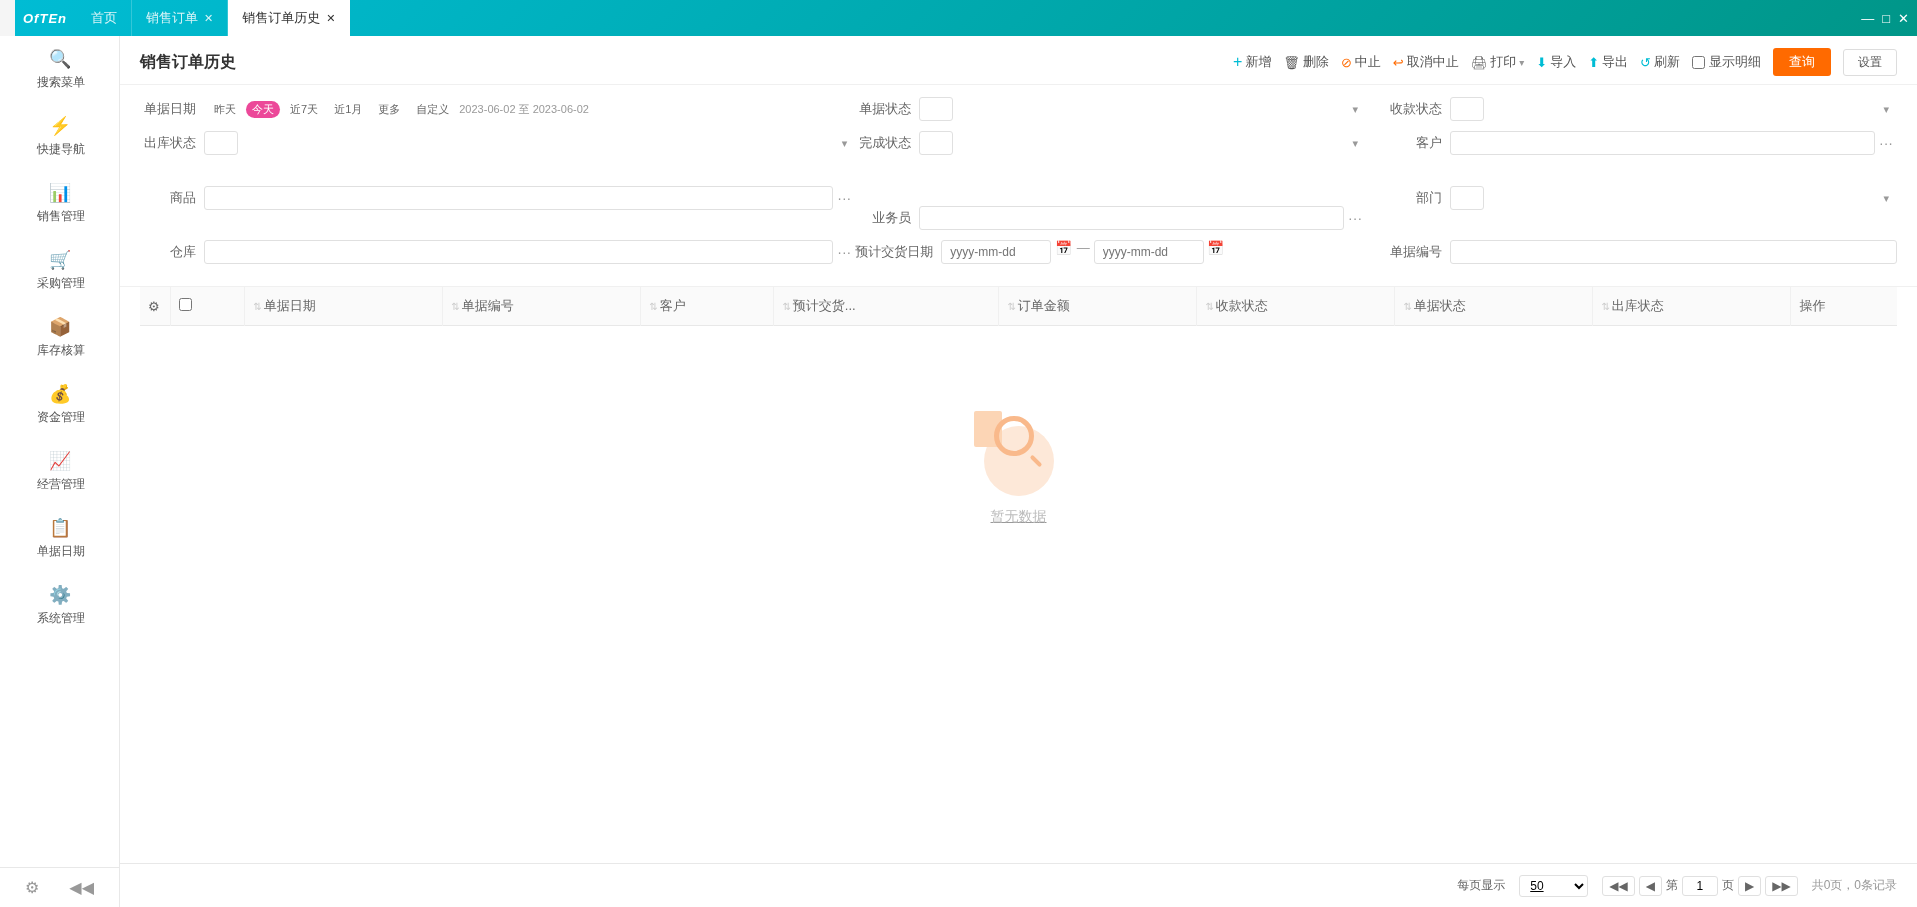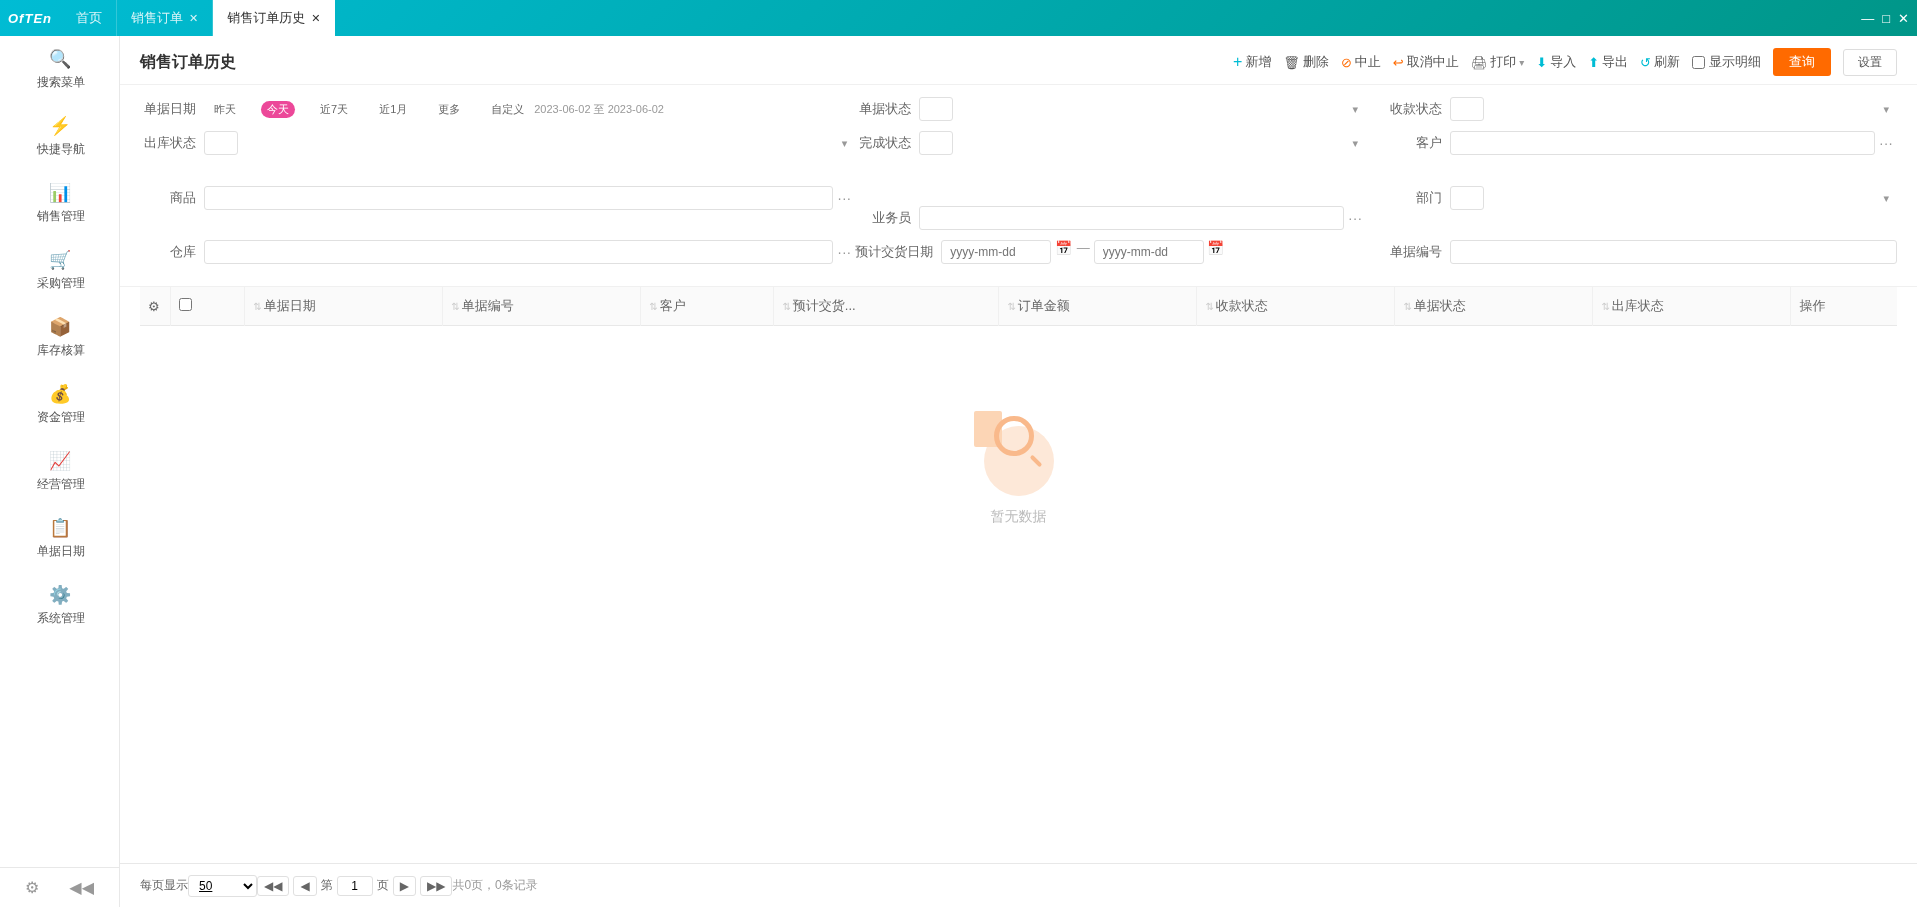--- a/index.html
+++ b/index.html
@@ -7,20 +7,21 @@
 
     
     .top-bar {
       height: 36px;
       background: linear-gradient(135deg, #00bcd4, #009688);
       display: flex;
       align-items: center;
       padding: 0 8px;
       color: white;
       flex-shrink: 0;
+      margin-left: 15px;
     }
     .top-bar-tabs {
       display: flex;
       align-items: center;
       flex: 1;
       height: 100%;
     }
     .tab-item {
       height: 100%;
       display: flex;
@@ -249,21 +250,21 @@
       font-size: 12px;
       cursor: pointer;
       text-align: center;
       margin-top: 4px;
     }
 
     
     .date-quick {
       display: flex;
       align-items: center;
-      gap: 19px;
+      gap: 4px;
       margin-left: 4px;
     }
     .date-quick-btn {
       padding: 1px 6px;
       border-radius: 10px;
       cursor: pointer;
       font-size: 11px;
       color: #666;
       background: transparent;
       border: none;
@@ -301,31 +302,33 @@
     .col-sort { display: flex; align-items: center; gap: 2px; cursor: pointer; }
     .sort-icon { color: #ccc; font-size: 10px; }
     .th-check { width: 30px; }
     .empty-area {
       display: flex;
       flex-direction: column;
       align-items: center;
       justify-content: space-between;
       padding: 80px 0;
       color: #999;
+      text-decoration: underline;
     }
     .empty-text { font-size: 14px; color: #bbb; }
 
     
     .pagination-bar {
       height: 44px;
       border-top: 1px solid #e8e8e8;
       display: flex;
       align-items: center;
+      justify-content: flex-end;
       padding: 0 20px;
-      gap: 0;
+      gap: 14px;
       background: white;
       flex-shrink: 0;
     }
     .page-size-label { color: #666; font-size: 12px; }
     .page-size-select {
       border: 1px solid #e0e0e0;
       border-radius: 3px;
       padding: 2px 20px 2px 6px;
       font-size: 12px;
       outline: none;

